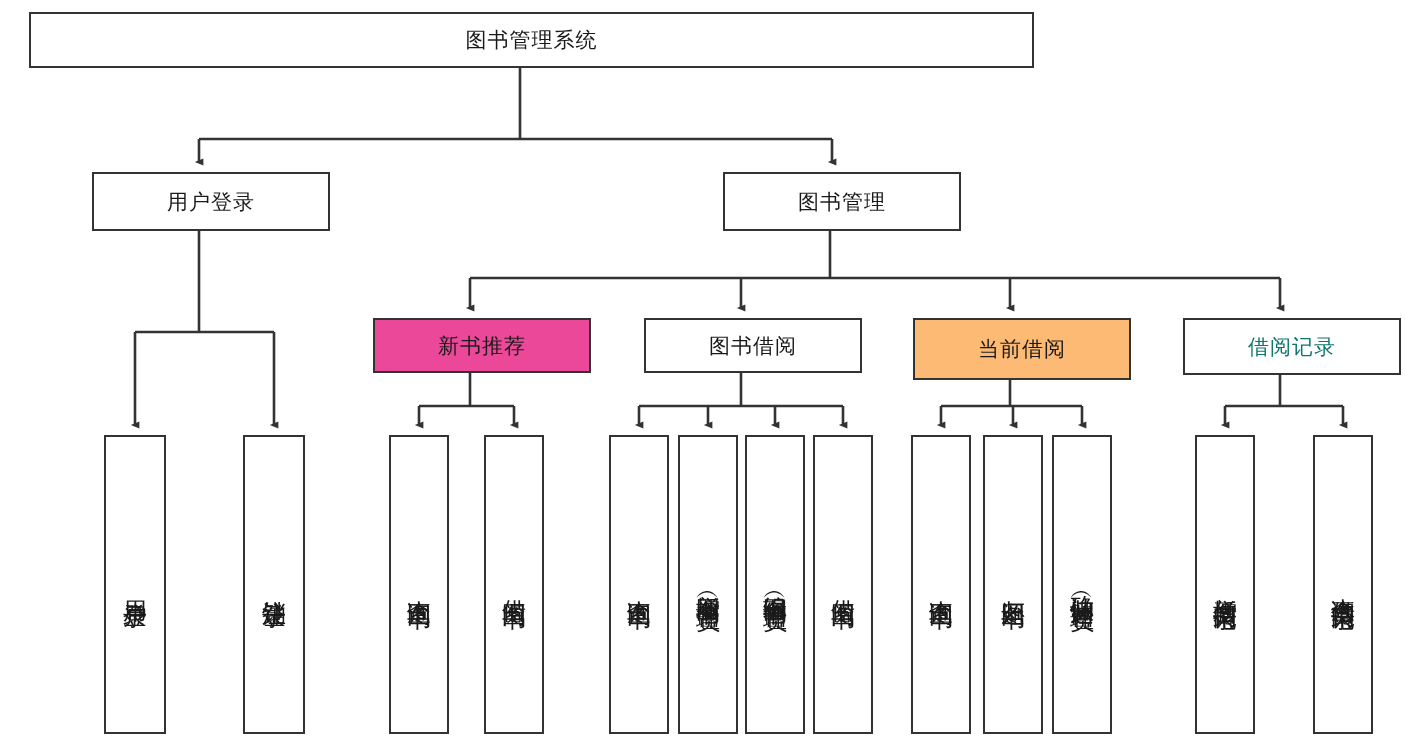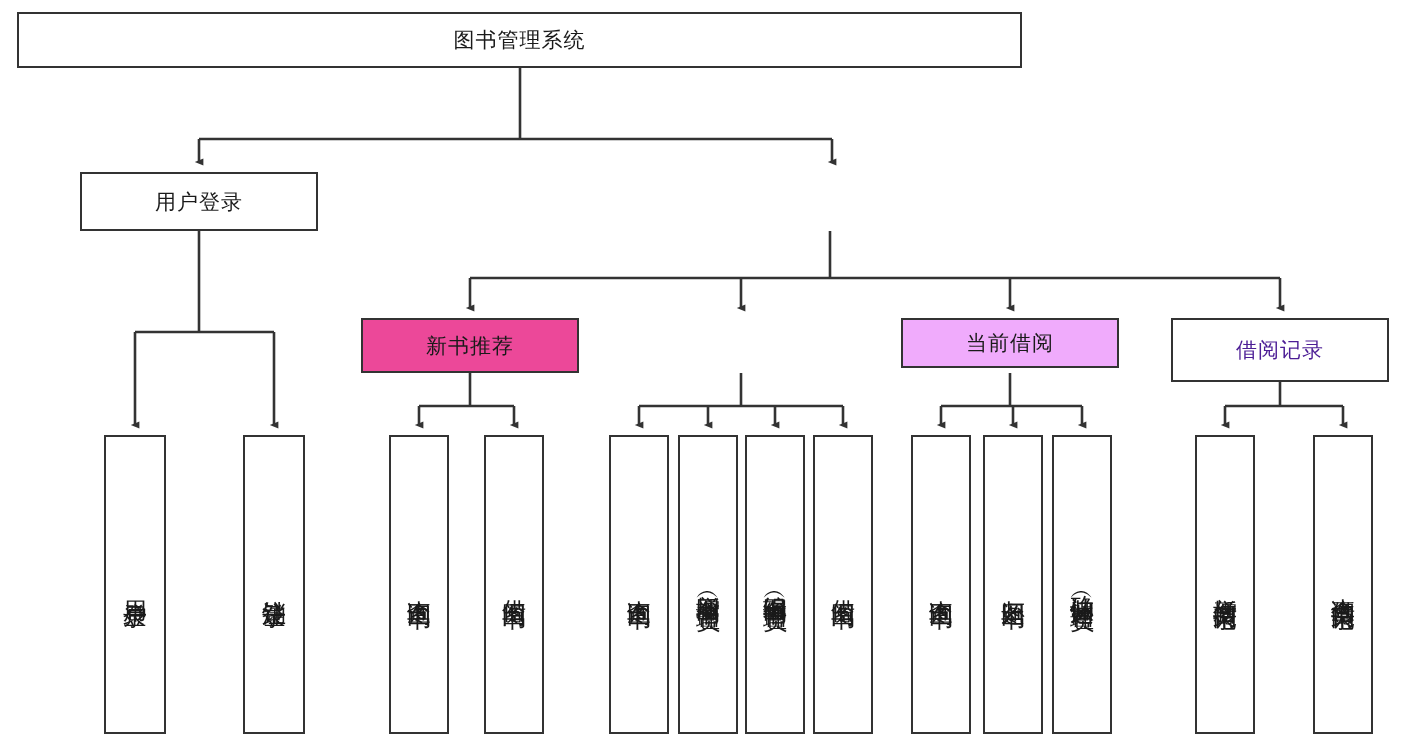--- a/index.html
+++ b/index.html
@@ -31,20 +31,21 @@
     background: #ffffff;
     display: flex;
     align-items: center;
     justify-content: center;
     color: #1a1a1a;
   }
   .node.horiz {
     font-size: 21px;
     letter-spacing: 1px;
     line-height: 1.2;
+    margin-left: 12px;
   }
   .node.vert {
     writing-mode: vertical-rl;
     text-orientation: upright;
     font-size: 24px;
     line-height: 1.25;
     letter-spacing: 2px;
     padding: 6px 0;
   }
   .node.vert .label {
@@ -117,28 +118,34 @@
     </g>
   </svg>
 
   <div class="node horiz" style="left: 17px; top: 12px; width: 1005px; height: 56px; border-color: rgb(51, 51, 51); background: rgb(255, 255, 255); color: rgb(26, 26, 26);">
     <span class="label">图书管理系统</span>
   </div>
 
   <div class="node horiz" style="left: 80px; top: 172px; width: 238px; height: 59px; border-color: rgb(51, 51, 51); background: rgb(255, 255, 255); color: rgb(26, 26, 26);">
     <span class="label">用户登录</span>
   </div>
+  <div class="node horiz" style="left: 711px; top: 172px; width: 238px; height: 59px; border-color: rgb(51, 51, 51); background: rgb(255, 255, 255); color: rgb(26, 26, 26);">
+    <span class="label">图书管理</span>
+  </div>
 
   <div class="node horiz" style="left: 361px; top: 318px; width: 218px; height: 55px; border-color: rgb(51, 51, 51); background: #ec4899; color: rgb(26, 26, 26);">
     <span class="label">新书推荐</span>
   </div>
-  <div class="node horiz" style="left: 901px; top: 318px; width: 218px; height: 50px; border-color: rgb(51, 51, 51); background: #f0abfc; color: rgb(26, 26, 26);">
+  <div class="node horiz" style="left: 632px; top: 318px; width: 218px; height: 55px; border-color: rgb(51, 51, 51); background: rgb(255, 255, 255); color: rgb(26, 26, 26);">
+    <span class="label">图书借阅</span>
+  </div>
+  <div class="node horiz" style="left: 901px; top: 318px; width: 218px; height: 62px; border-color: rgb(51, 51, 51); background: #fdba74; color: rgb(26, 26, 26);">
     <span class="label">当前借阅</span>
   </div>
-  <div class="node horiz" style="left: 1171px; top: 318px; width: 218px; height: 64px; border-color: rgb(51, 51, 51); background: rgb(255, 255, 255); color: #4c1d95;">
+  <div class="node horiz" style="left: 1171px; top: 318px; width: 218px; height: 57px; border-color: rgb(51, 51, 51); background: rgb(255, 255, 255); color: #0f766e;">
     <span class="label">借阅记录</span>
   </div>
 
   <div class="node vert" style="left: 104px; top: 435px; width: 62px; height: 299px; border-color: rgb(51, 51, 51); background: rgb(255, 255, 255); color: rgb(26, 26, 26);">
     <span class="label">用户登录</span>
   </div>
   <div class="node vert" style="left: 243px; top: 435px; width: 62px; height: 299px; border-color: rgb(51, 51, 51); background: rgb(255, 255, 255); color: rgb(26, 26, 26);">
     <span class="label">注销登录</span>
   </div>
   <div class="node vert" style="left: 389px; top: 435px; width: 60px; height: 299px; border-color: rgb(51, 51, 51); background: rgb(255, 255, 255); color: rgb(26, 26, 26);">

